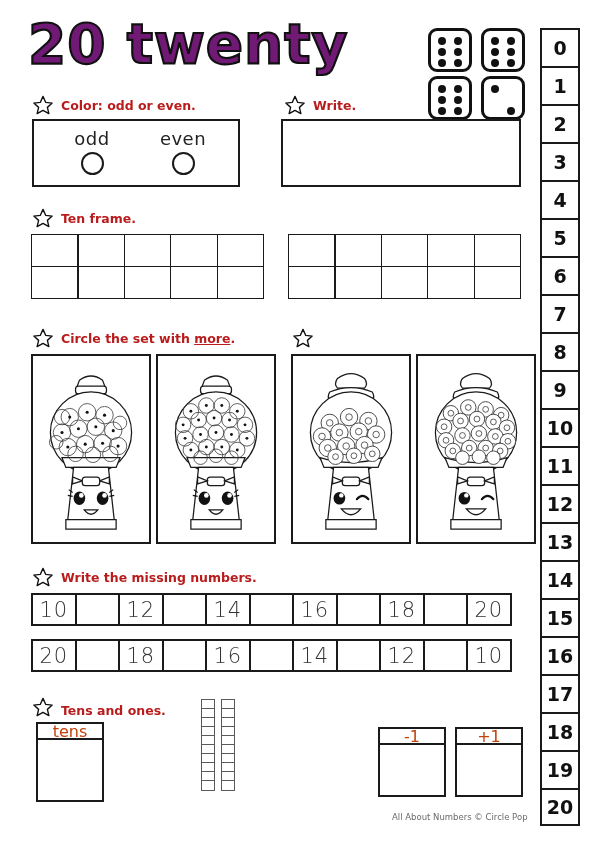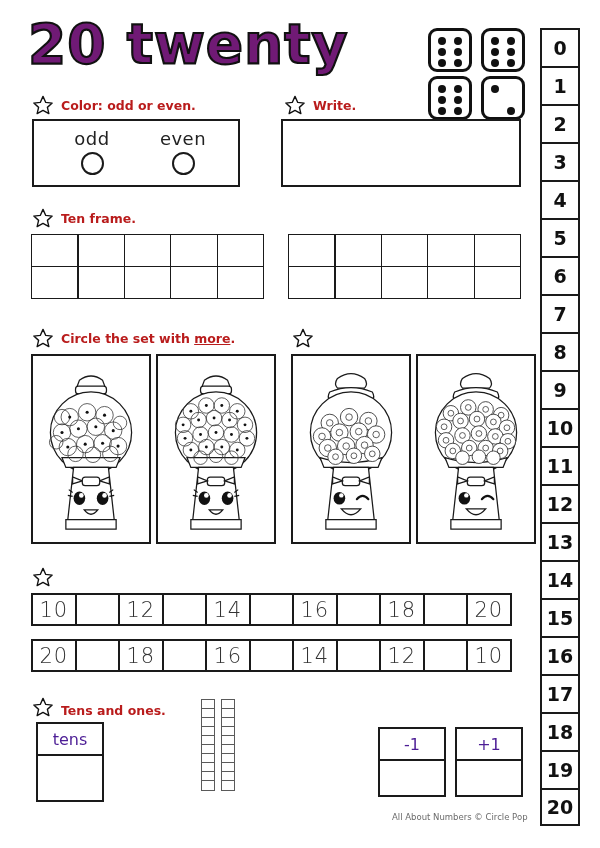--- a/index.html
+++ b/index.html
@@ -80,23 +80,23 @@
     width:45.5px; height:33px; border:2px solid #1a1a1a; margin-left:-2px;
     display:flex; align-items:center; justify-content:center;
     font-family:"DejaVu Sans", sans-serif; font-weight:300; font-size:21px;
     color:#333; background:#fff; letter-spacing:1px;
   }
   .numcell:first-child { margin-left:0; }
 
   
   .tbl { position:absolute; border:2.2px solid #1a1a1a; background:#fff; }
   .tbl-head {
-    border-bottom:2.2px solid #1a1a1a; height:32px;
+    border-bottom:2.2px solid #1a1a1a; height:16px;
     display:flex; align-items:center; justify-content:center;
-    font-family:"DejaVu Sans", sans-serif; font-size:16px; color:#4c1d95;
+    font-family:"DejaVu Sans", sans-serif; font-size:16px; color:#c2410c;
   }
   .tbl-body { height:100%; }
 
   
   .rod { position:absolute; width:14px; display:flex; flex-direction:column; }
   .rod-seg { height:10.6px; border:1.6px solid #5a5a5a; margin-top:-1.6px; background:#fff; }
   .rod-seg:first-child { margin-top:0; }
 
   
   .footer {
@@ -478,20 +478,21 @@
         </g>
       <path d="M66 147 q6 -7 12 0" fill="none" stroke="#111" stroke-width="2.1" stroke-linecap="round"></path>
       <path d="M50 157 q10 12 20 0 z" fill="#fff" stroke="#1a1a1a" stroke-width="1.4"></path>
     </svg>
   </div>
 
   <div class="sec-head" style="left:32px; top:566px;">
     <svg class="star" viewBox="0 0 24 24">
       <path d="M12 2.6 L15 9.2 L22 9.9 L16.8 14.6 L18.4 21.4 L12 17.9 L5.6 21.4 L7.2 14.6 L2 9.9 L9 9.2 Z" fill="#fff" stroke="#111" stroke-width="1.5" stroke-linejoin="round"></path>
     </svg>
+    <span class="sec-label">Write the missing numbers.</span>
   </div>
   <div class="numrow" id="numrow-up" style="left:31px; top:593px;">
       <div class="numcell">10</div>
       <div class="numcell"></div>
       <div class="numcell">12</div>
       <div class="numcell"></div>
       <div class="numcell">14</div>
       <div class="numcell"></div>
       <div class="numcell">16</div>
       <div class="numcell"></div>

